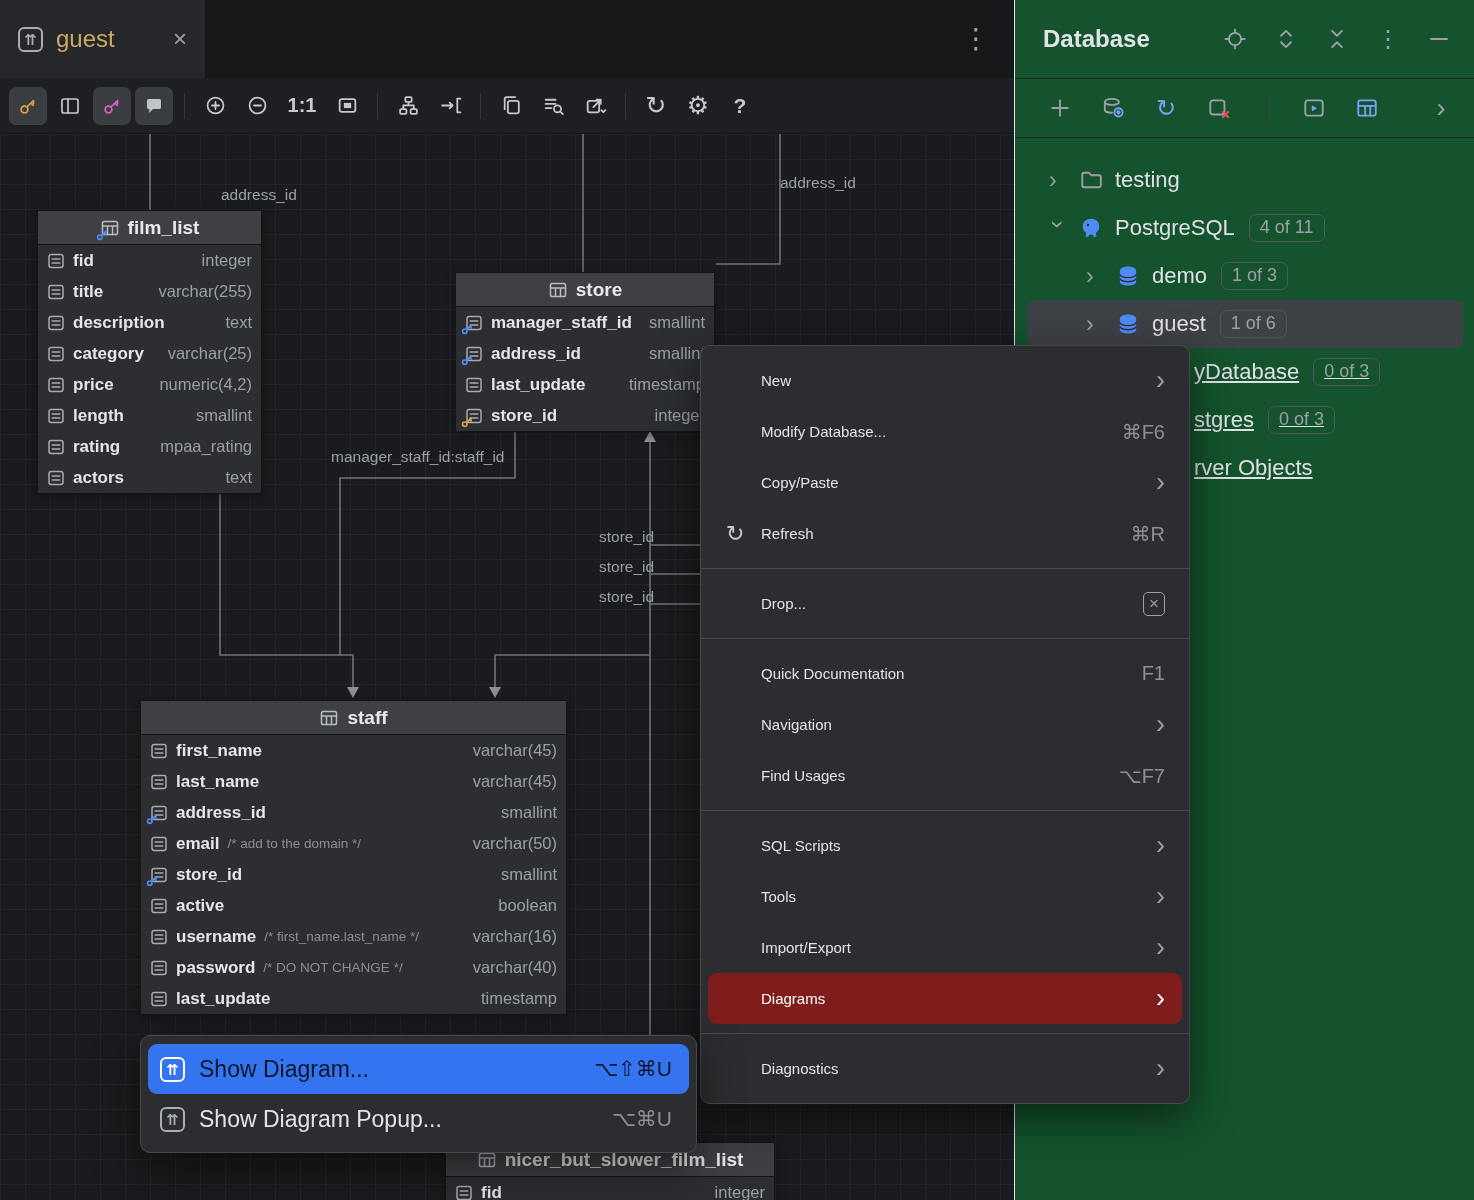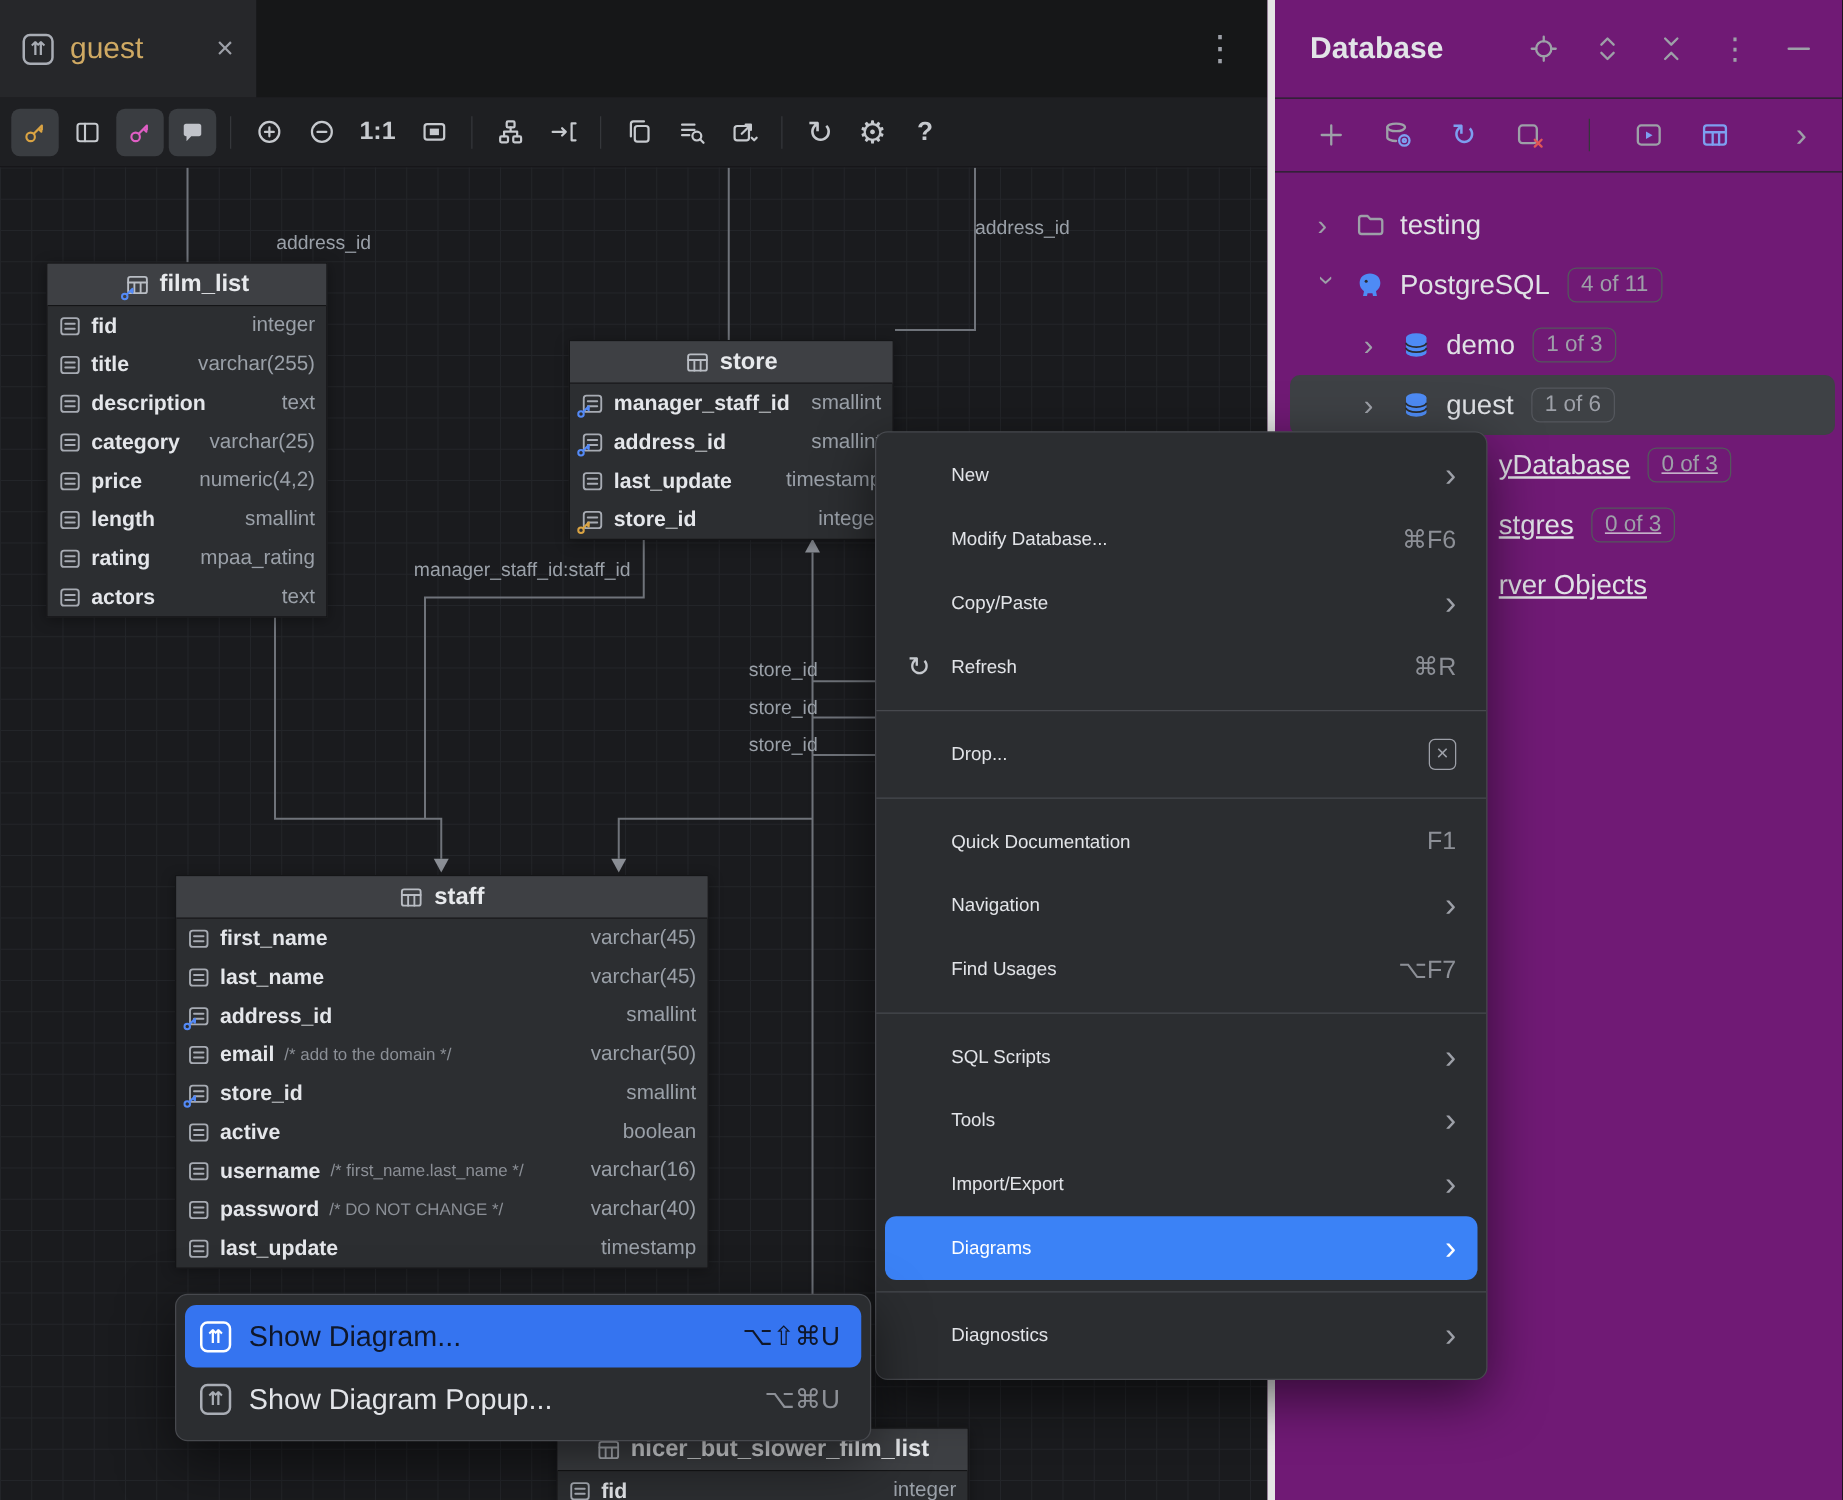--- a/index.html
+++ b/index.html
@@ -51,22 +51,22 @@
   .cicon{position:relative;width:18px;height:18px;flex:none;}
   .cicon .i-key{display:none;position:absolute;left:-4px;bottom:-3px;}
   .cicon.fk .i-key{display:block;stroke:#548af7;}
   .cicon.pk .i-key{display:block;stroke:#d9a343;}
   .i-key{stroke-width:1.6;fill:none;stroke-linecap:round;}
   .cname{font-size:17px;font-weight:700;color:#e4e6ea;white-space:nowrap;}
   .ccomment{font-size:13.5px;color:#8b8f96;white-space:nowrap;}
   .ctype{margin-left:auto;font-size:16.5px;color:#9aa0a8;white-space:nowrap;}
 
   
-  .panel{position:absolute;left:1014px;top:0;width:460px;height:1200px;background:#701a75;
-    border-left:6px solid #e5e5e5;box-sizing:border-box;z-index:5;}
+  .panel{position:absolute;left:1014px;top:0;width:460px;height:1200px;background:#14532d;
+    border-left:1px solid #e5e5e5;box-sizing:border-box;z-index:5;}
   .phead{height:78px;display:flex;align-items:center;padding:0 22px 0 28px;}
   .ptitle{font-size:24px;font-weight:700;color:#e2e4e8;}
   .picons{margin-left:auto;display:flex;align-items:center;gap:25px;color:#9da0a8;}
   .picon{width:26px;height:26px;display:flex;align-items:center;justify-content:center;font-size:24px;color:#9da0a8;}
   .hline{width:18px;height:2px;background:#9da0a8;border-radius:1px;}
   .ptoolbar{height:58px;display:flex;align-items:center;gap:27px;padding:0 20px 0 32px;
     border-top:1px solid #212326;border-bottom:1px solid #212326;}
   .ptb{width:26px;height:26px;display:flex;align-items:center;justify-content:center;font-size:24px;color:#9da0a8;flex:none;}
   .ptb.blue{color:#7d9ff0;}
   .ptb.last{margin-left:auto;font-size:27px;}
@@ -84,21 +84,21 @@
     color:#9da0a8;white-space:nowrap;line-height:1.1;}
 
   
   .cmenu{position:absolute;left:700px;top:345px;width:490px;background:#2b2d30;border:1px solid #47494e;
     border-radius:10px;box-shadow:0 14px 44px rgba(0,0,0,.55);padding:9px 0;box-sizing:border-box;z-index:40;}
   .mi{height:51px;display:flex;align-items:center;padding:0 17px 0 9px;margin:0 7px;border-radius:9px;}
   .mi .lead{width:44px;font-size:22px;color:#c6c9ce;padding-left:9px;box-sizing:border-box;flex:none;}
   .mi .lbl{font-size:15px;color:#e2e4e8;white-space:nowrap;}
   .mi .right{margin-left:auto;font-size:20px;color:#8d9097;white-space:nowrap;}
   .mi.chev .right{font-size:27px;line-height:1;color:#9da0a8;}
-  .mi.selected{background:#3b82f6;}
+  .mi.selected{background:#7f1d1d;}
   .mi.selected .lbl,.mi.selected .right{color:#fff;}
   .mi.sep{height:0;padding:0;margin:9px 0;border-top:1px solid #47494e;border-radius:0;}
   .mi.dropicon .right::after{content:"×";display:inline-block;border:1.5px solid #9da0a8;border-radius:5px;
     padding:0 5px 1px 5px;font-size:17px;color:#9da0a8;line-height:1.25;}
 
   
   .smenu{position:absolute;left:140px;top:1035px;width:557px;background:#2b2d30;border:1px solid #47494e;
     border-radius:10px;box-shadow:0 14px 44px rgba(0,0,0,.55);padding:8px 0;box-sizing:border-box;z-index:50;}
   .smi{height:50px;display:flex;align-items:center;gap:14px;margin:0 7px;padding:0 17px 0 12px;border-radius:9px;}
   .smi .lbl{font-size:23px;color:#e2e4e8;white-space:nowrap;}

